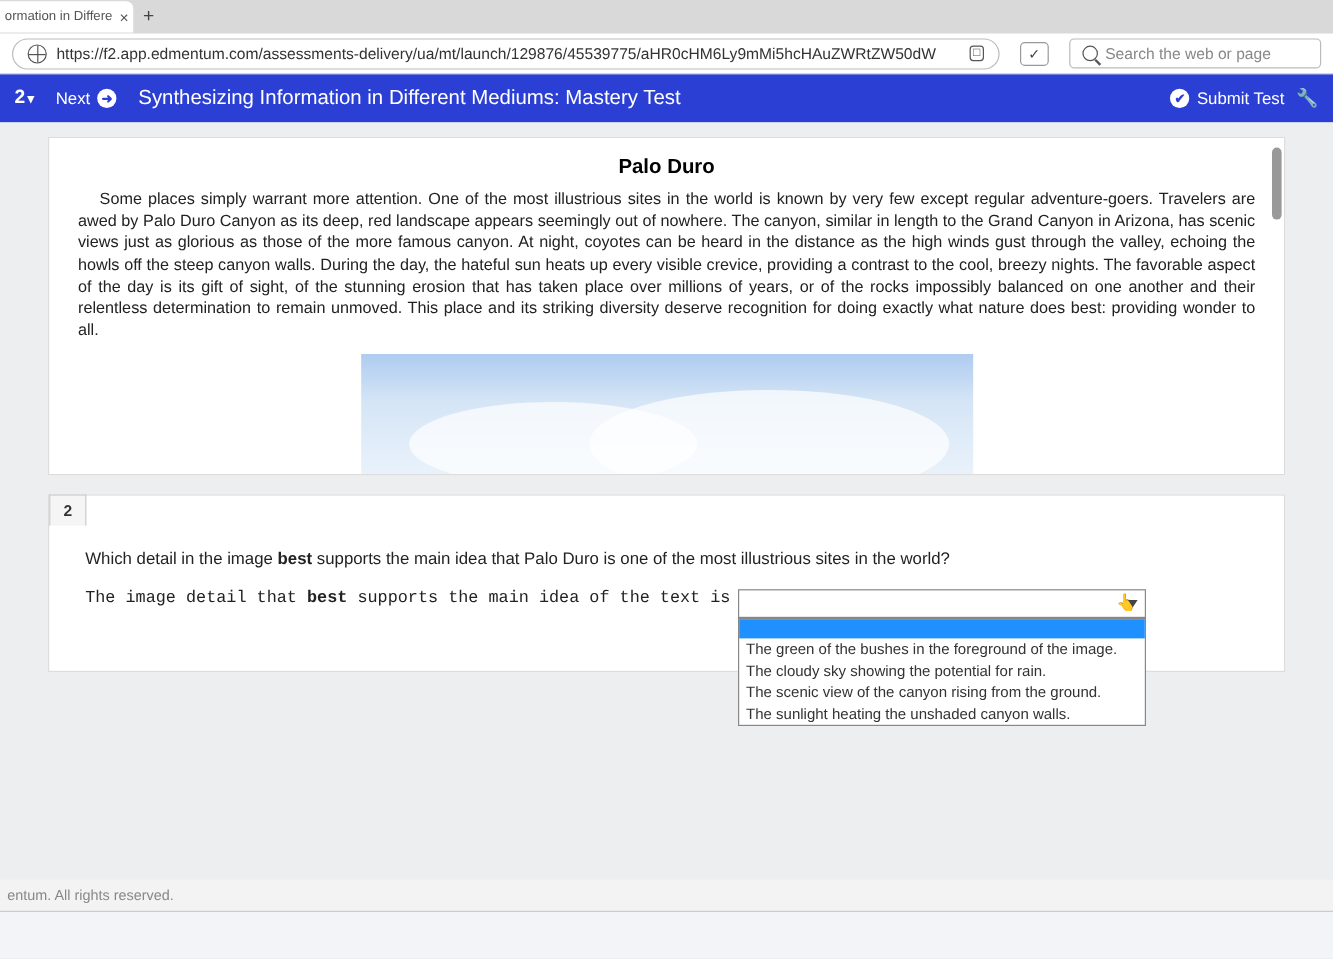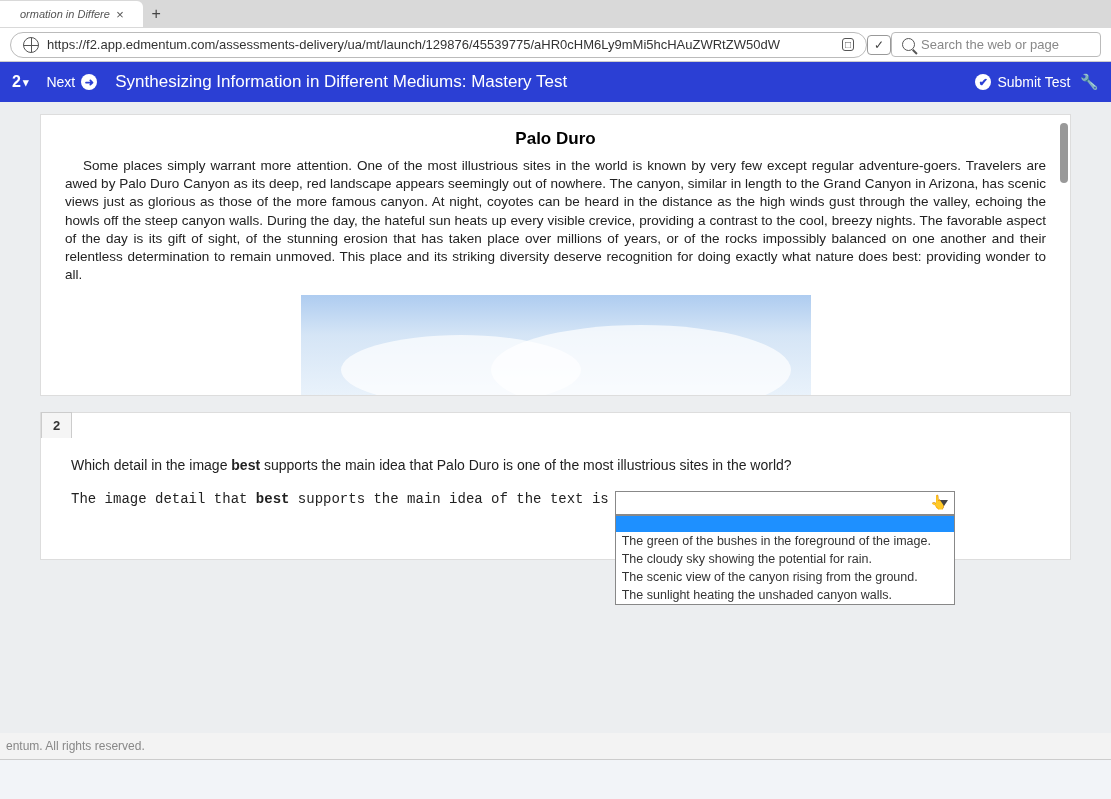--- a/index.html
+++ b/index.html
@@ -17,38 +17,37 @@
     background: #d9d9d9;
     display: flex;
     align-items: center;
     padding-left: 0;
   }
   .tab {
     background: #fff;
     height: 26px;
     display: flex;
     align-items: center;
-    padding: 0 20px;
+    padding: 0 4px;
     font-size: 11px;
     color: #555;
     border-top-right-radius: 6px;
     gap: 6px;
-    font-style: italic;
   }
   .tab-close { font-size: 13px; color: #555; cursor: pointer; }
   .tab-plus { margin-left: 8px; font-size: 16px; color: #444; cursor: pointer; }
   
   .addr-row {
     height: 34px;
     background: #fff;
     border-bottom: 1px solid #ccc;
     display: flex;
     align-items: center;
     padding: 0 10px;
-    gap: 0;
+    gap: 17px;
     justify-content: space-between;
   }
   .globe {
     width: 16px; height: 16px; border:1.5px solid #555; border-radius:50%;
     position: relative; flex:0 0 auto;
   }
   .globe:before { content:""; position:absolute; left:50%; top:0; bottom:0; width:1px; background:#555;}
   .globe:after { content:""; position:absolute; top:50%; left:0; right:0; height:1px; background:#555;}
   .url {
     flex: 1;

